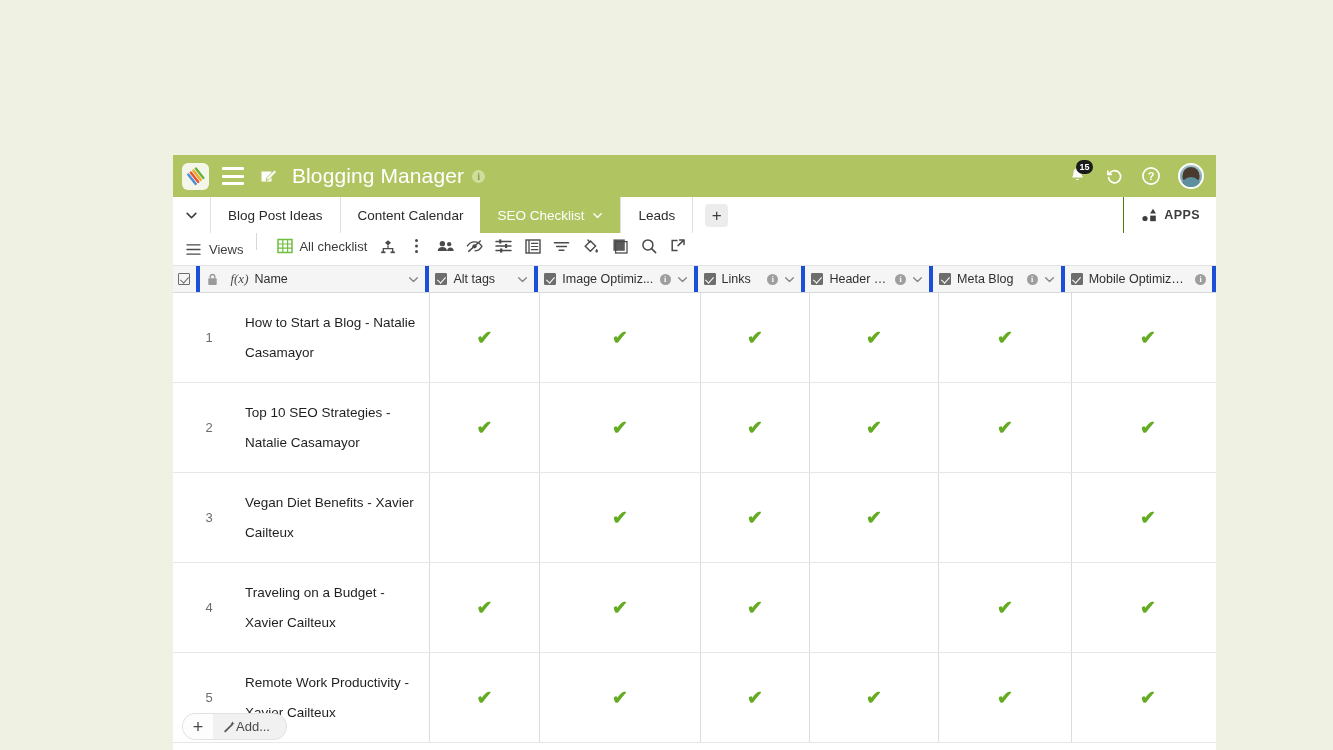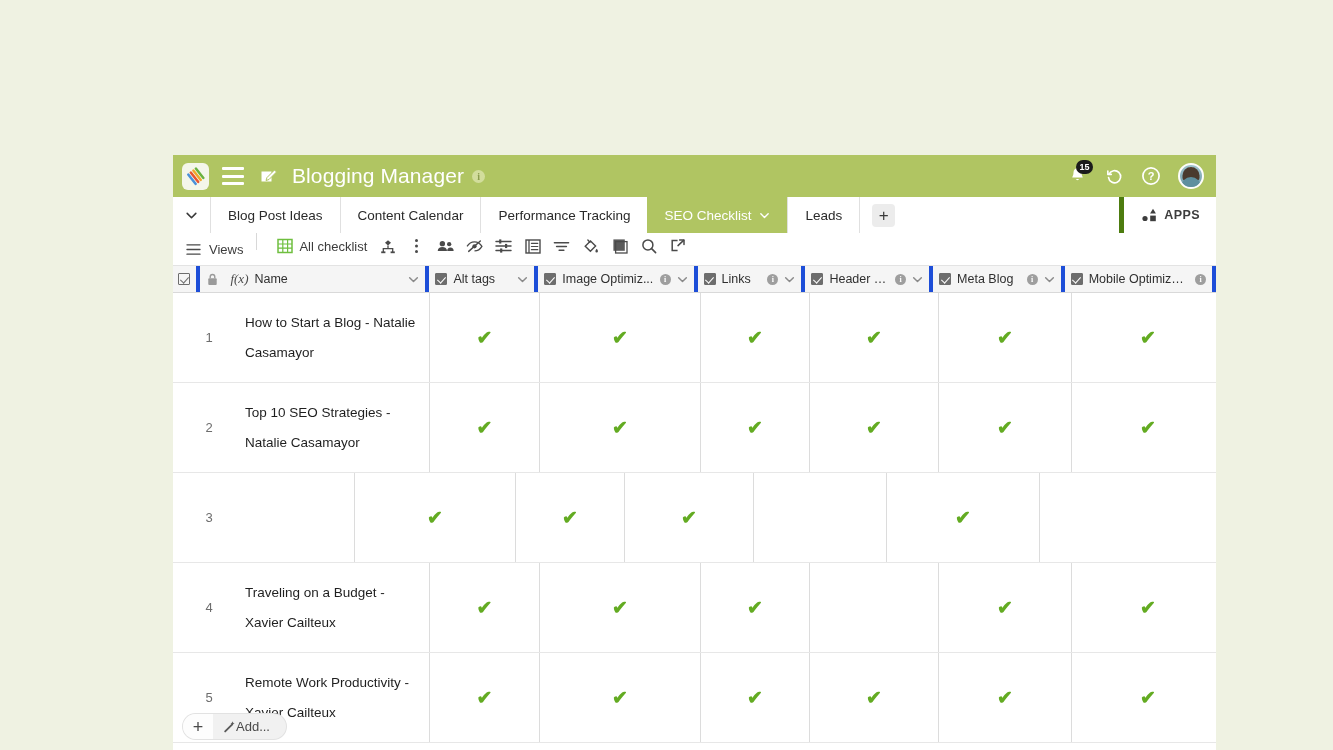--- a/index.html
+++ b/index.html
@@ -132,21 +132,21 @@
     width: 23px; height: 23px;
     background: #ececec;
     border-radius: 4px;
     display: flex; align-items: center; justify-content: center;
     font-size: 17px; color: #3a3a3a; line-height: 1;
     cursor: pointer;
   }
   .tabbar-filler { flex: 1; background: #ffffff; }
   .apps-btn {
     background: #ffffff;
-    border-left: 5px solid #4d7c0f;
+    border-left: 1px solid #4d7c0f;
     display: flex; align-items: center; gap: 6px;
     padding: 0 16px 0 18px;
     font-size: 12.5px; font-weight: bold; color: #3d3d3d;
     letter-spacing: .4px;
     cursor: pointer;
   }
 
   
   .toolbar {
     height: 33px;
@@ -336,23 +336,20 @@
         <path d="M3.4 5.8L8 10.4l4.6-4.6" fill="none" stroke="#3a3a3a" stroke-width="1.7" stroke-linecap="round" stroke-linejoin="round"></path>
       </svg>
     </div>
 
     <div class="tab">
       <span>Blog Post Ideas</span>
     </div>
     <div class="tab">
       <span>Content Calendar</span>
     </div>
-    <div class="tab">
-      <span>Performance Tracking</span>
-    </div>
     <div class="tab active">
       <span>SEO Checklist</span>
       <span class="caret-small">
         <svg width="11" height="11" viewBox="0 0 12 12">
           <path d="M2 4.2l4 4 4-4" fill="none" stroke="#ffffff" stroke-width="1.5" stroke-linecap="round" stroke-linejoin="round"></path>
         </svg>
       </span>
     </div>
     <div class="tab">
       <span>Leads</span>
@@ -641,20 +638,26 @@
           </div>
           <div class="dcell" style="width:133px">
             <span class="tick">✔</span>
           </div>
           <div class="dcell" style="width:153px">
             <span class="tick">✔</span>
           </div>
         </div>
         <div class="grow">
           <div class="rownum">3</div>
+          <div class="namecell" style="width:185px">
+            <div>
+              <span class="txt">Vegan Diet Benefits - Xavier</span>
+              <span class="txt">Cailteux</span>
+            </div>
+          </div>
           <div class="dcell" style="width:110px"></div>
           <div class="dcell" style="width:161px">
             <span class="tick">✔</span>
           </div>
           <div class="dcell" style="width:109px">
             <span class="tick">✔</span>
           </div>
           <div class="dcell" style="width:129px">
             <span class="tick">✔</span>
           </div>

